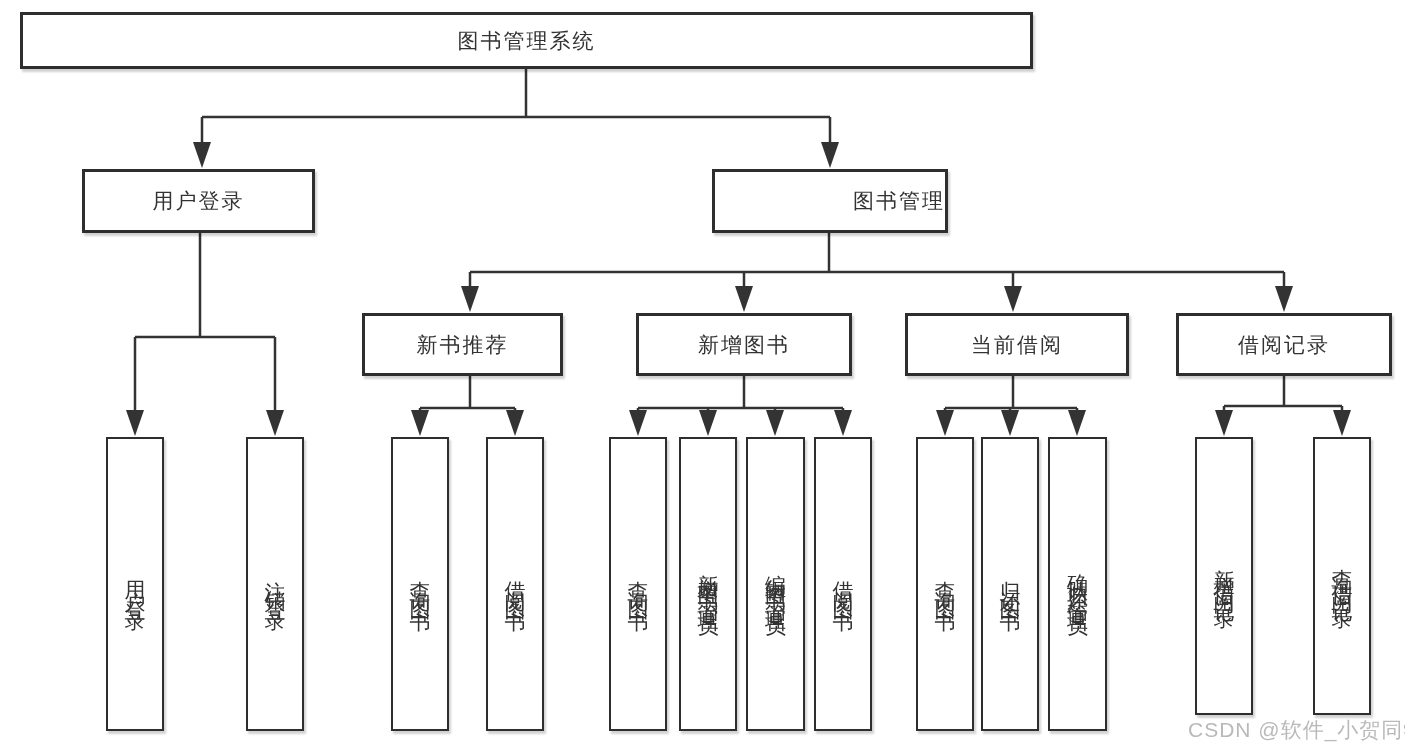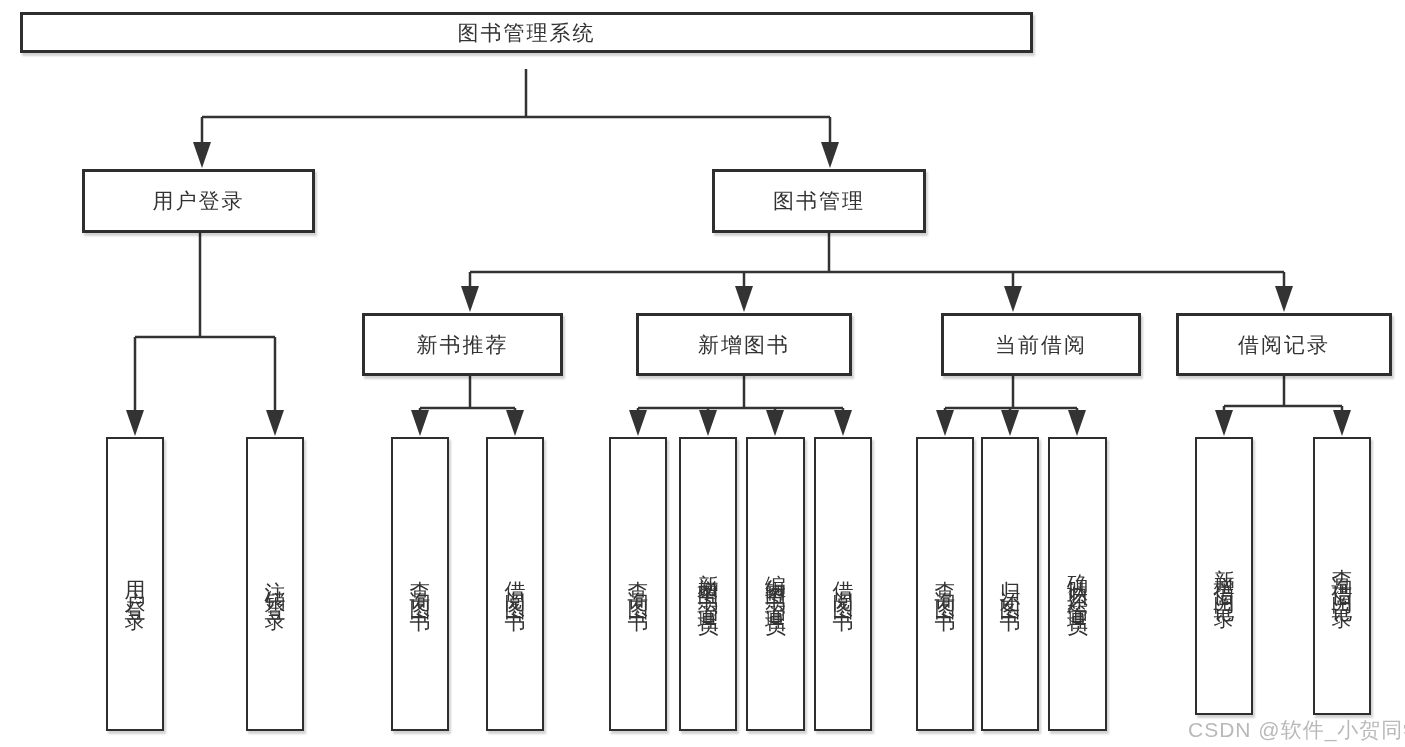--- a/index.html
+++ b/index.html
@@ -101,38 +101,38 @@
     <g>
       <path d="M1284 376 V406"></path>
       <path d="M1224 406 H1342"></path>
       <path d="M1224 406 V414"></path>
         <polygon points="1215,410 1233,410 1224,436"></polygon>
       <path d="M1342 406 V414"></path>
         <polygon points="1333,410 1351,410 1342,436"></polygon>
     </g>
   </svg>
 
-  <div class="node" style="left:20px;top:12px;width:1013px;height:41px;">
+  <div class="node" style="left:20px;top:12px;width:1013px;height:57px;">
     <span>图书管理系统</span>
   </div>
 
   <div class="node" style="left:82px;top:169px;width:233px;height:64px;">
     <span>用户登录</span>
   </div>
-  <div class="node" style="left:712px;top:169px;width:214px;height:64px;">
+  <div class="node" style="left:712px;top:169px;width:236px;height:64px;justify-content:flex-end;">
     <span>图书管理</span>
   </div>
 
   <div class="node" style="left:362px;top:313px;width:201px;height:63px;">
     <span>新书推荐</span>
   </div>
   <div class="node" style="left:636px;top:313px;width:216px;height:63px;">
     <span>新增图书</span>
   </div>
-  <div class="node" style="left:905px;top:313px;width:200px;height:63px;margin-left:36px;">
+  <div class="node" style="left:905px;top:313px;width:224px;height:63px;">
     <span>当前借阅</span>
   </div>
   <div class="node" style="left:1176px;top:313px;width:216px;height:63px;">
     <span>借阅记录</span>
   </div>
 
   <div class="node vnode" style="left:106px;top:437px;width:58px;height:294px;">
     <span>用户登录</span>
   </div>
   <div class="node vnode" style="left:246px;top:437px;width:58px;height:294px;">

